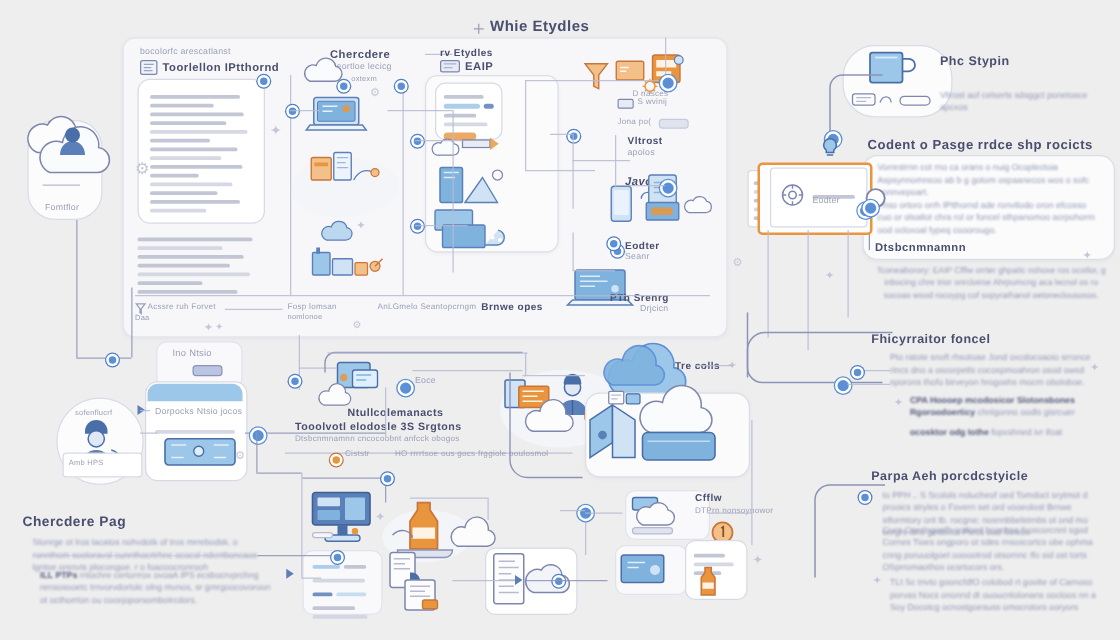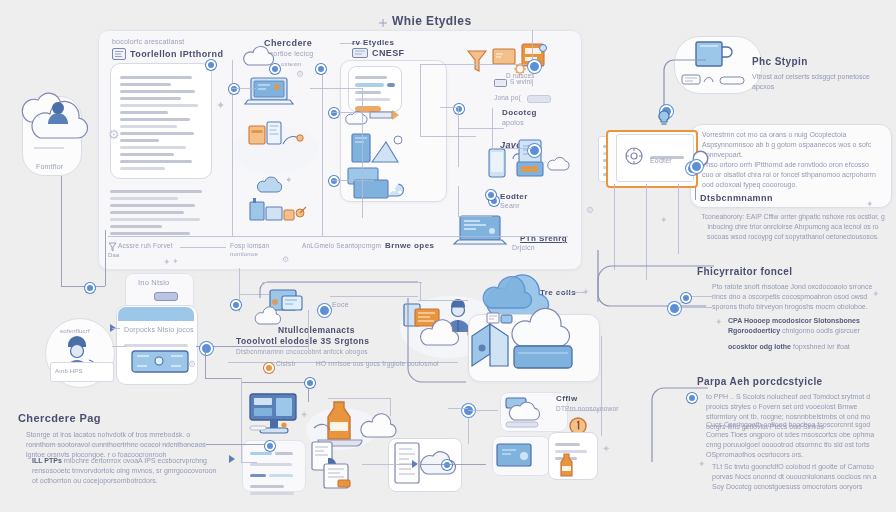--- a/index.html
+++ b/index.html
@@ -181,21 +181,21 @@
   </div>
 
   <div class="wire h lt" style="left:340px;top:43px;width:22px;"></div>
   <div class="h" style="position:absolute;left:352px;top:38px;font-size:8px;">rv Etydles</div>
   <div class="ill" style="left:352px;top:48px;">
     <svg width="16" height="10" viewBox="0 0 16 10">
       <rect x="0.5" y="0.5" width="15" height="9" rx="1.5" fill="#e6ebf4" stroke="#7e86ad" stroke-width="1"></rect>
       <path d="M3 3h10M3 6h7" stroke="#a9b2cc" stroke-width="1"></path>
     </svg>
   </div>
-  <div class="h" style="position:absolute;left:372px;top:48px;font-size:9px;">CNESF</div>
+  <div class="h" style="position:absolute;left:372px;top:48px;font-size:9px;">EAIP</div>
 
   <div class="panel" style="left:340px;top:60px;width:105px;height:140px;"></div>
   <div class="card" style="left:348px;top:66px;width:52px;height:44px;">
     <div style="padding:5px 6px;">
       <div class="ln" style="width:80%"></div>
       <div style="display:flex;gap:3px;align-items:center;margin:3px 0;">
         <div class="ln" style="width:34px;background:#9cc7e8;height:4px;margin:0;"></div>
         <div class="ln" style="width:10px;background:#5b7fb9;height:4px;margin:0;"></div>
       </div>
       <div class="ln" style="width:66%"></div>
@@ -261,21 +261,21 @@
   <div class="sub" style="position:absolute;left:506px;top:72px;font-size:6.5px;">D nasces</div>
   <div class="ill" style="left:494px;top:79px;">
     <svg width="13" height="8" viewBox="0 0 13 8">
       <rect x="0.5" y="0.5" width="12" height="7" rx="1" fill="#e6ebf4" stroke="#7e86ad" stroke-width=".9"></rect>
     </svg>
   </div>
   <div class="sub" style="position:absolute;left:510px;top:78px;font-size:6.5px;">S wvinij</div>
   <div class="sub" style="position:absolute;left:494px;top:94px;font-size:6.5px;">Jona po(</div>
   <div style="position:absolute;left:527px;top:95px;width:22px;height:6px;border-radius:3px;background:#dfe3ed;border:1px solid #c5cade;"></div>
 
-  <div class="h" style="position:absolute;left:502px;top:108px;font-size:8px;">Docotcg</div>
+  <div class="h" style="position:absolute;left:502px;top:108px;font-size:8px;">Vltrost</div>
   <div class="sub" style="position:absolute;left:502px;top:119px;font-size:7px;">apolos</div>
 
   <div class="h" style="position:absolute;left:500px;top:140px;font-size:9px;font-style:italic;">Javo</div>
   <div class="ill" style="left:488px;top:148px;">
     <svg width="18" height="30" viewBox="0 0 18 30">
       <rect x="1" y="1" width="16" height="28" rx="2.5" fill="#cfe3f4" stroke="#5b7fb9" stroke-width="1.1"></rect>
       <rect x="3" y="4" width="12" height="20" rx="1" fill="#eaf3fb"></rect>
     </svg>
   </div>
   <div class="ill" style="left:509px;top:140px;">
@@ -298,21 +298,21 @@
   <div class="sub" style="position:absolute;left:500px;top:202px;font-size:7px;">Seanr</div>
   <div class="ill" style="left:452px;top:215px;">
     <svg width="56" height="32" viewBox="0 0 56 32">
       <rect x="8" y="1" width="40" height="24" rx="2" fill="#7fb3de" stroke="#5b7fb9" stroke-width="1.2"></rect>
       <path d="M12 6h16M12 10h22M12 14h12" stroke="#dcebf8" stroke-width="1.3"></path>
       <circle cx="40" cy="16" r="3" fill="#cfe3f4"></circle>
       <path d="M2 29h52l-4-4H6z" fill="#eef4fb" stroke="#5b7fb9" stroke-width="1.2"></path>
     </svg>
   </div>
 
-  <div class="h" style="position:absolute;left:520px;top:234px;font-size:8px;text-decoration:underline;">PTh Srenrg</div>
+  <div class="h" style="position:absolute;left:488px;top:234px;font-size:8px;">PTh Srenrg</div>
   <div class="sub" style="position:absolute;left:512px;top:244px;font-size:7px;">Drjcicn</div>
 
   <div class="wire h lt" style="left:108px;top:236px;width:460px;"></div>
   <div class="ill" style="left:108px;top:242px;">
     <svg width="9" height="10" viewBox="0 0 9 10">
         <path d="M1 1h7l-3 4v4l-1-.8V5z" fill="none" stroke="#9aa0b8" stroke-width="1"></path>
       </svg>
   </div>
   <div class="sub" style="position:absolute;left:118px;top:242px;font-size:6.5px;">Acssre ruh Forvet</div>
   <div class="sub" style="position:absolute;left:108px;top:252px;font-size:6px;">Daa</div>
@@ -345,23 +345,24 @@
     </svg>
   </div>
   <div class="ill" style="left:680px;top:68px;">
     <svg width="68" height="22" viewBox="0 0 68 22">
       <rect x="2" y="7" width="18" height="9" rx="2" fill="#fcfcfd" stroke="#7e86ad" stroke-width="1"></rect>
       <path d="M5 10h12M5 13h8" stroke="#b6bad0" stroke-width="1"></path>
       <path d="M24 14c2-6 8-6 9 0" fill="none" stroke="#7e86ad" stroke-width="1"></path>
       <rect x="40" y="9" width="24" height="7" rx="3.5" fill="#fcfcfd" stroke="#7e86ad" stroke-width="1"></rect>
     </svg>
   </div>
-  <div class="h" style="position:absolute;left:752px;top:56px;font-size:10px;">Phc Stypin</div>
+  <div class="h" style="position:absolute;left:752px;top:44px;font-size:10px;">Phc Stypin</div>
   <div class="body-txt" style="position:absolute;left:752px;top:72px;width:140px;font-size:7px;">Vltrost aof celserts sdsggct ponetosce apcxos</div>
 
+  <div class="h" style="position:absolute;left:694px;top:110px;font-size:10.5px;">Codent o Pasge rrdce shp rocicts</div>
   <div class="panel" style="left:690px;top:124px;width:200px;height:82px;border-radius:12px;"></div>
   <div class="body-txt" style="position:absolute;left:702px;top:130px;width:178px;font-size:7px;">Vorrestrnn cot rno ca orans o nuig Ocoplectoia Aspsynnomnsoo ab b g gotom ospaanecos wos o sofc oonnvepoart.</div>
   <div class="body-txt" style="position:absolute;left:702px;top:160px;width:178px;font-size:7px;">Thso ortoro orrh IPtthornd ade ronvtlodo oron efcosso cuo or olsatlot chra rol or foncel sthpanomoo acrpohorrn ood ocloxoal fypeq cooorougo.</div>
   <div class="h" style="position:absolute;left:700px;top:193px;font-size:9px;">Dtsbcnmnamnn</div>
   <div class="wire v" style="left:695px;top:134px;height:66px;background:#7e86ad;"></div>
   <div class="body-txt" style="position:absolute;left:700px;top:212px;width:186px;font-size:6.8px;text-align:center;">Tconeaborory: EAIP Cfflw orrter ghpatic nshoxe ros ocstlor, g inbocing chre trior onrcloirse Ahrpumcng aca lecnol os ro socoas wsod rocoypg cof sopyrathanol oetoneclousosos.</div>
 
   <div class="h" style="position:absolute;left:697px;top:266px;font-size:10px;">Fhicyrraitor foncel</div>
   <div class="body-txt" style="position:absolute;left:712px;top:282px;width:176px;font-size:7px;">Pto ratote snoft rhsotoae Jond oxcdocoaoio srronce rincs dno a oscorpetls cocospmoahron osod owsd sporons thofo birveyon hrogoshs mocrn oboloboe.</div>
   <div class="gear" style="left:715px;top:318px;font-size:9px;">✦</div>

